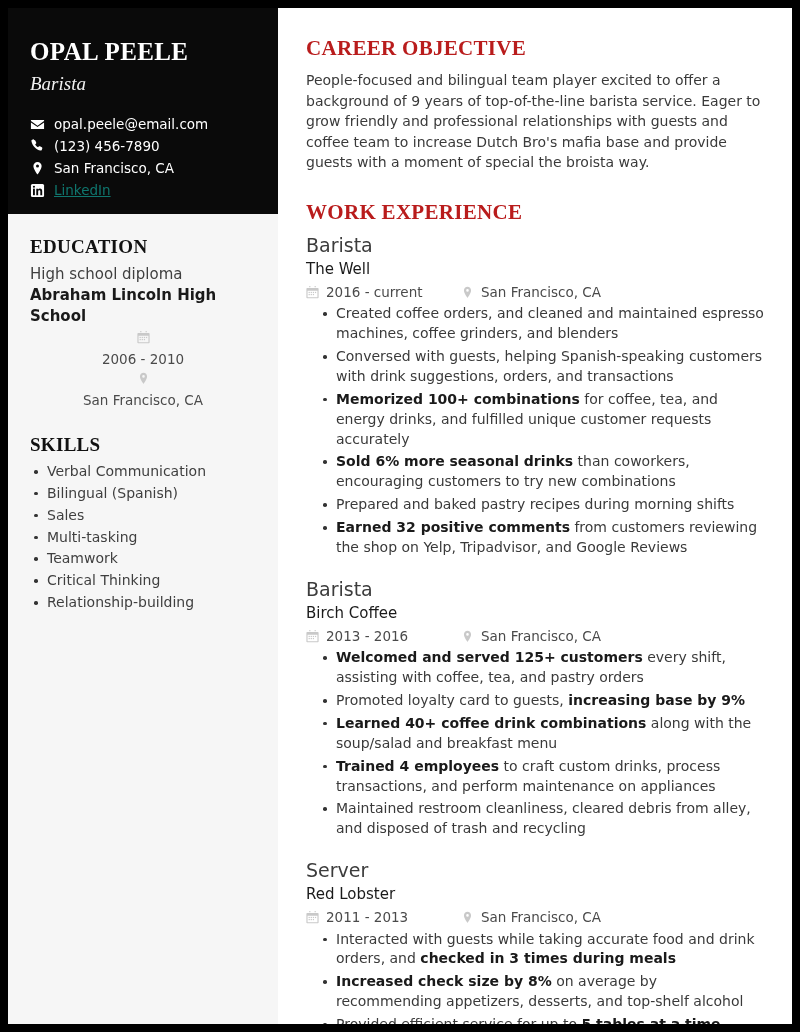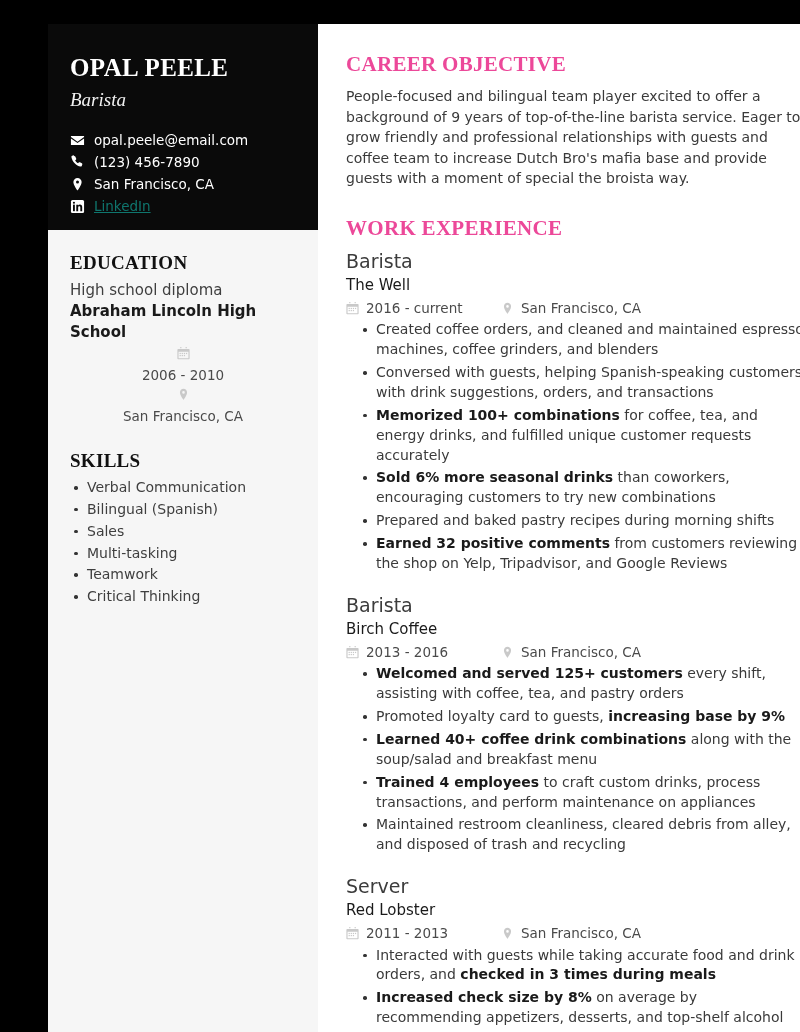--- a/index.html
+++ b/index.html
@@ -9,22 +9,21 @@
     height: 1032px;
     background: #000000;
     font-family: "DejaVu Sans", sans-serif;
   }
 
   .page {
     position: relative;
     width: 740px;
     height: 1032px;
     background: #000000;
-    padding: 24px;
-    margin-left: 24px;
+    padding: 8px;
   }
 
   .sheet {
     position: relative;
     width: 784px;
     height: 1016px;
     background: #ffffff;
     overflow: hidden;
     display: flex;
   }
@@ -166,21 +165,21 @@
   .main {
     flex: 1;
     background: #ffffff;
     padding: 28px 26px 20px 28px;
   }
 
   .main-heading {
     font-family: "Liberation Serif", "DejaVu Serif", serif;
     font-weight: bold;
     font-size: 21px;
-    color: #ec4899;
+    color: #b91c1c;
     letter-spacing: 0.3px;
     margin-bottom: 9px;
   }
 
   .objective-text {
     font-size: 14px;
     color: #3a3a3a;
     line-height: 1.47;
   }
 
@@ -334,20 +333,21 @@
 
         <section class="skills-block">
           <h2 class="side-heading">SKILLS</h2>
           <ul class="skills-list">
             <li>Verbal Communication</li>
             <li>Bilingual (Spanish)</li>
             <li>Sales</li>
             <li>Multi-tasking</li>
             <li>Teamwork</li>
             <li>Critical Thinking</li>
+            <li>Relationship-building</li>
           </ul>
         </section>
 
       </div>
     </aside>
 
     <main class="main">
 
       <section>
         <h2 class="main-heading">CAREER OBJECTIVE</h2>

